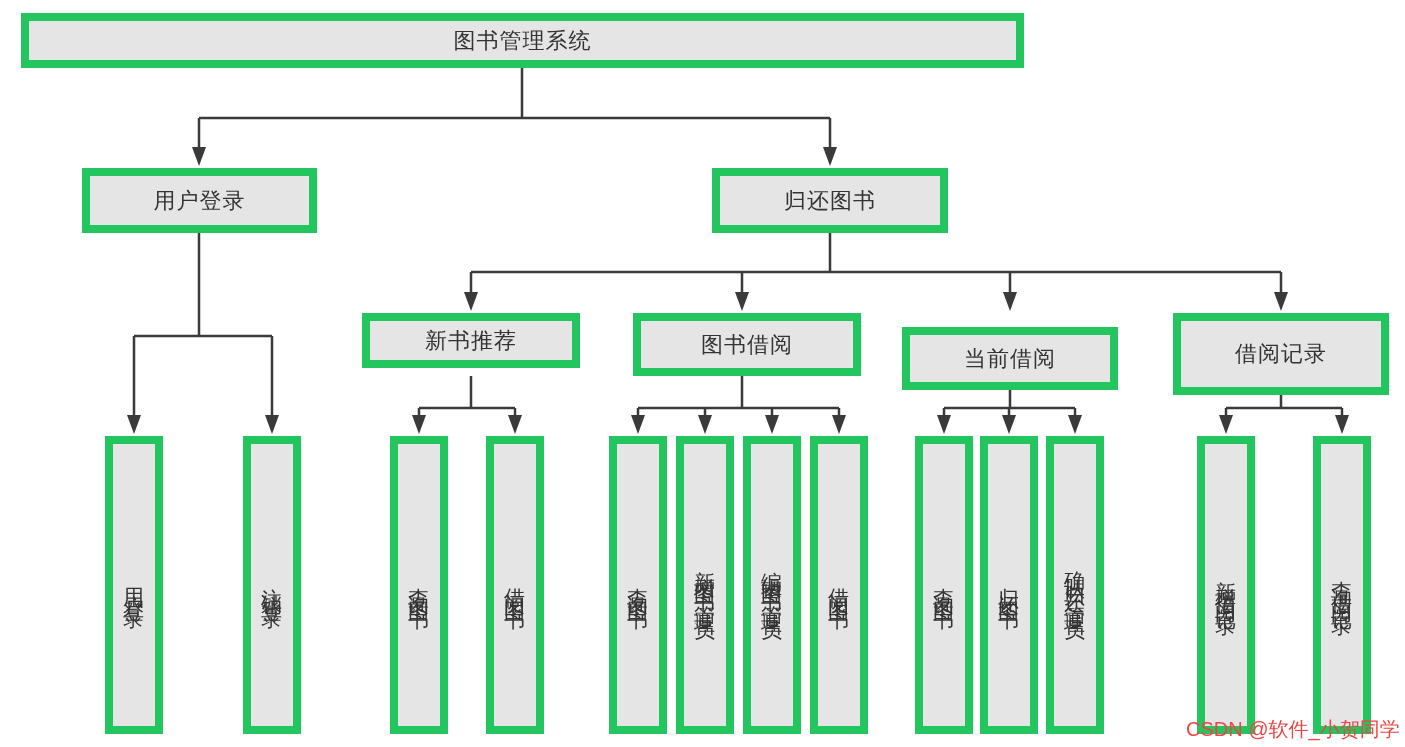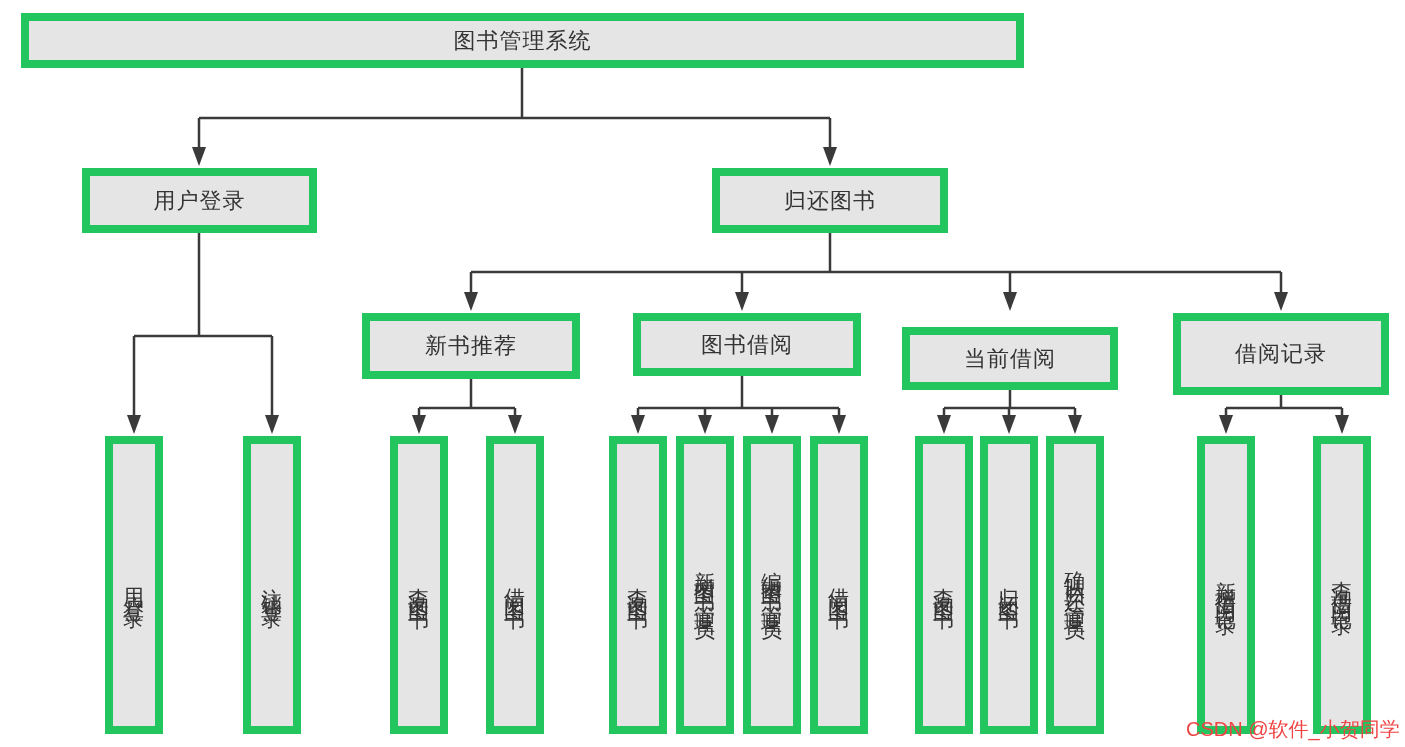--- a/index.html
+++ b/index.html
@@ -96,21 +96,21 @@
     <path d="M1281,376 V408 M1226,408 H1342 M1226,408 V419 M1342,408 V419"></path>
     <polygon points="1219,415 1233,415 1226,434"></polygon>
     <polygon points="1335,415 1349,415 1342,434"></polygon>
   </svg>
 
   <div class="node h" style="left:21px; top:13px; width:1003px; height:55px;">图书管理系统</div>
 
   <div class="node h" style="left:82px; top:168px; width:235px; height:65px;">用户登录</div>
   <div class="node h" style="left:712px; top:168px; width:236px; height:65px;">归还图书</div>
 
-  <div class="node h" style="left:362px; top:313px; width:218px; height:66px;">新书推荐</div>
+  <div class="node h" style="left:362px; top:313px; width:218px; height:55px;">新书推荐</div>
   <div class="node h" style="left:633px; top:313px; width:228px; height:63px;">图书借阅</div>
   <div class="node h" style="left:902px; top:313px; width:216px; height:63px;margin-top:14px;">当前借阅</div>
   <div class="node h" style="left:1173px; top:313px; width:216px; height:82px;">借阅记录</div>
 
   <div class="node v" style="left:105px; top:436px; width:58px; height:298px;">用户登录</div>
   <div class="node v" style="left:243px; top:436px; width:58px; height:298px;">注销登录</div>
 
   <div class="node v" style="left:390px; top:436px; width:58px; height:298px;">查询图书</div>
   <div class="node v" style="left:486px; top:436px; width:58px; height:298px;">借阅图书</div>
 

